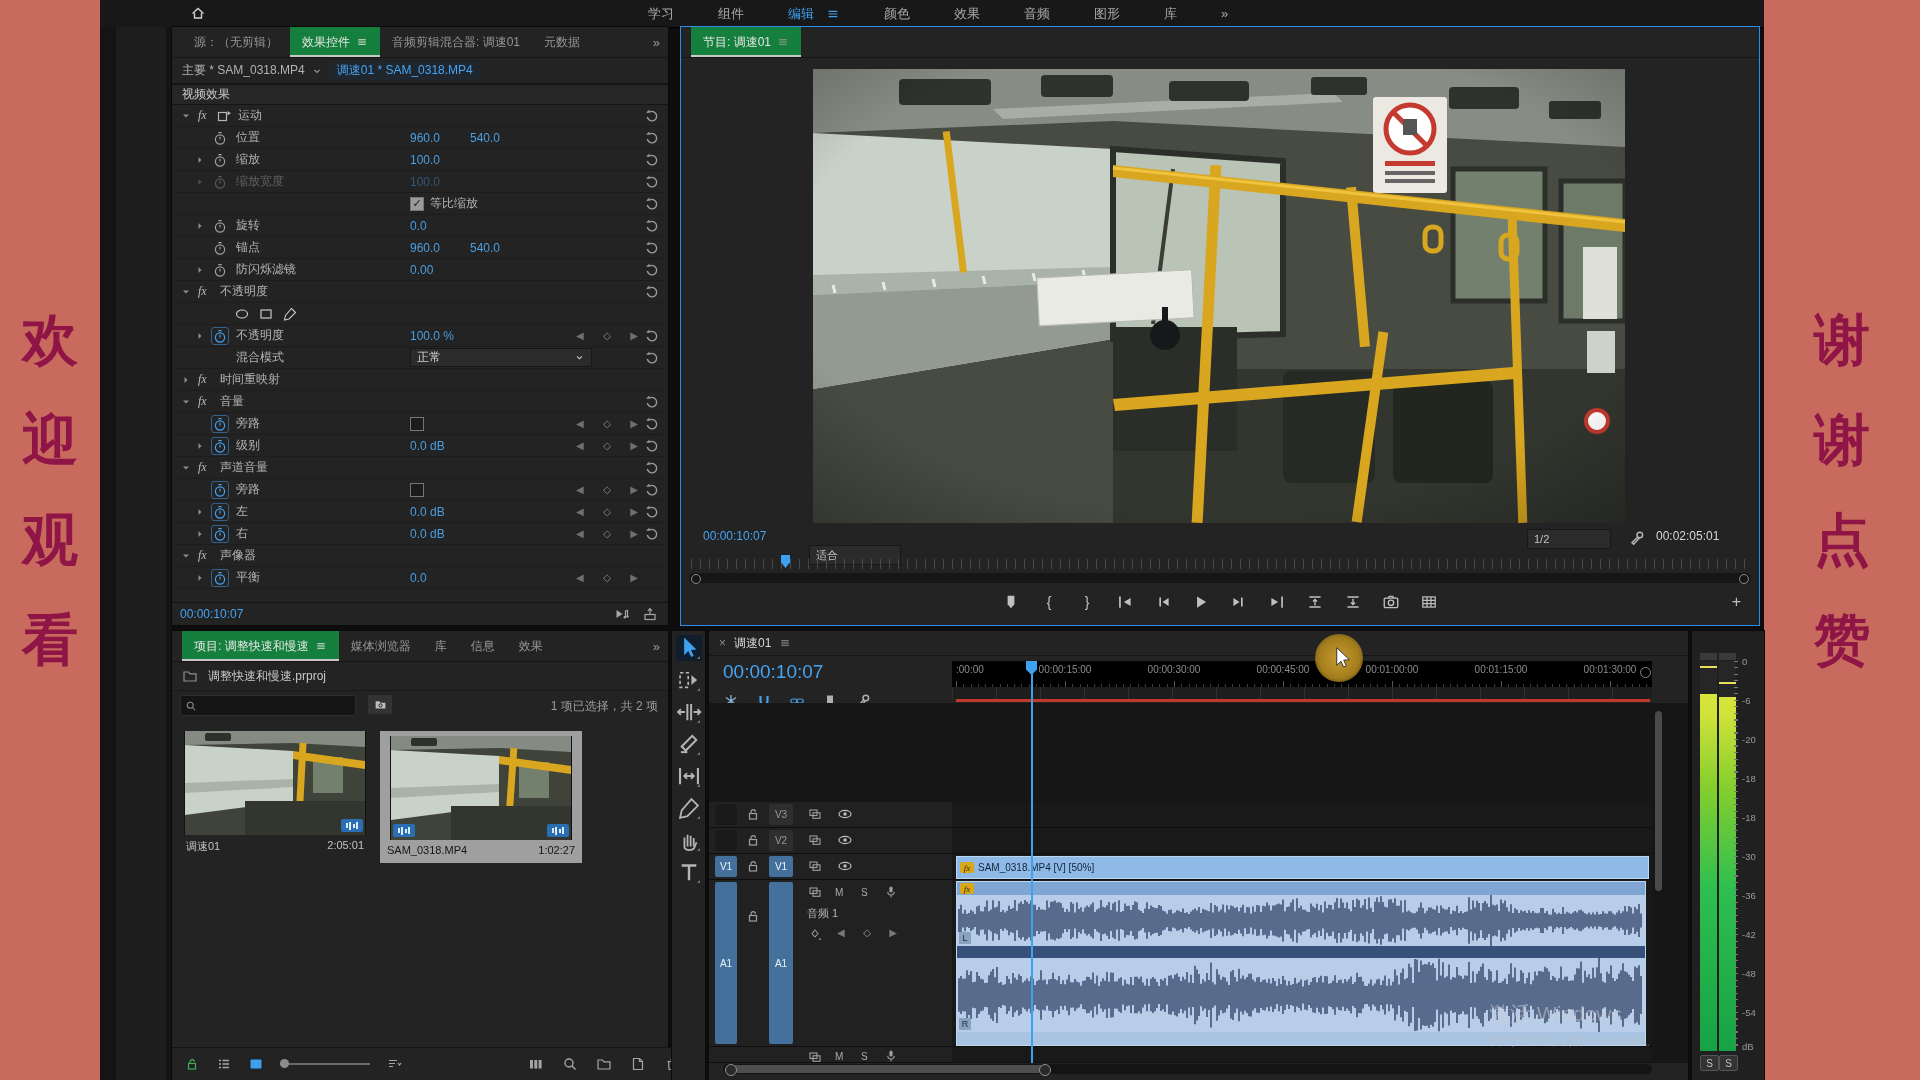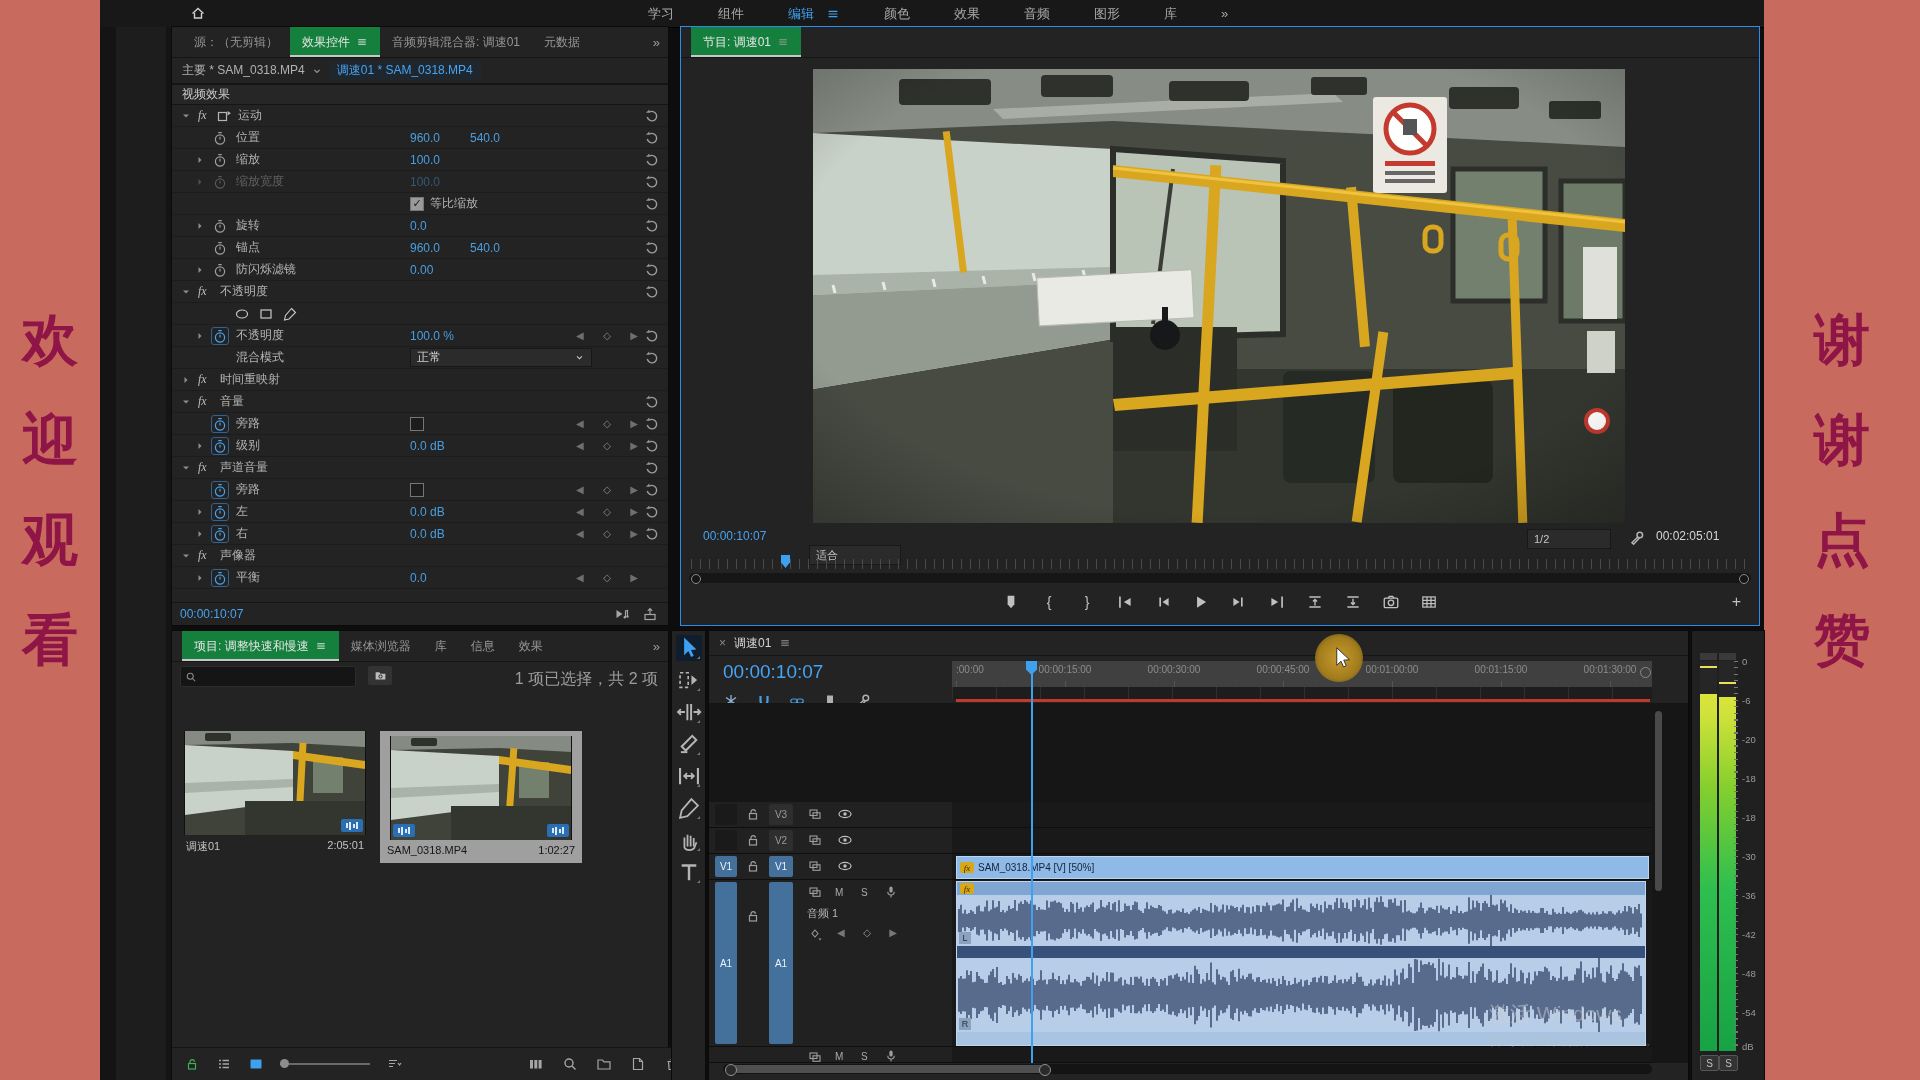--- a/index.html
+++ b/index.html
@@ -70,21 +70,21 @@
   .prog-phead{position:absolute;top:528px;width:9px;height:13px;background:#3ea1f0;clip-path:polygon(0 0,100% 0,100% 55%,50% 100%,0 55%);}
   .transport{position:absolute;left:0;top:558px;width:100%;height:34px;display:flex;align-items:center;justify-content:center;gap:20px;color:#c0c0c0;}
   .transport .tbtn{width:18px;height:18px;display:flex;align-items:center;justify-content:center;font-size:14px;}
   .plus-btn{position:absolute;right:18px;top:566px;color:#c0c0c0;font-size:16px;}
   
   #proj-panel{left:72px;top:631px;width:496px;height:449px;}
   .proj-name{height:28px;display:flex;align-items:center;gap:10px;padding-left:10px;font-size:12px;color:#c8c8c8;border-bottom:1px solid #191919;}
   .proj-search{position:relative;height:30px;display:flex;align-items:center;font-size:11px;color:#9a9a9a;}
   .searchbox{position:absolute;left:8px;top:4px;width:170px;height:19px;background:#151515;border:1px solid #2d2d2d;border-radius:2px;display:flex;align-items:center;color:#8a8a8a;padding-left:4px;gap:4px;}
   .fsearch{position:absolute;left:196px;top:4px;width:24px;height:19px;background:#333;border-radius:2px;display:flex;align-items:center;justify-content:center;color:#bdbdbd;}
-  .selstat{position:absolute;right:10px;top:7px;color:#9c9c9c;font-size:16px;}
+  .selstat{position:absolute;right:10px;top:7px;color:#9c9c9c;font-size:12px;}
   .thumbs{position:absolute;left:0;top:100px;display:flex;gap:14px;padding-left:12px;}
   .thumb{width:182px;font-size:11px;color:#c3c3c3;}
   .thumb .img{position:relative;width:182px;height:104px;background:#111;overflow:hidden;}
   .thumb .cap{display:flex;justify-content:space-between;padding:4px 2px 2px;}
   .thumb.selected{background:#9f9f9f;color:#161616;padding:5px;width:192px;}
   .thumb.selected .img{width:182px;margin:0 auto;}
   .badge-av{position:absolute;bottom:3px;width:22px;height:13px;background:#2a6fb3;border-radius:2px;display:flex;align-items:center;justify-content:center;gap:1.5px;}
   .badge-av i{display:block;width:2px;background:#dce9f7;}
   .proj-foot{position:absolute;left:0;bottom:0;width:100%;height:32px;display:flex;align-items:center;gap:16px;padding:0 12px;background:#232323;border-top:1px solid #141414;color:#a5a5a5;}
   .proj-foot .sliderline{width:90px;height:2px;background:#6a6a6a;position:relative;}
@@ -93,21 +93,21 @@
   
   #tools-panel{left:572px;top:631px;width:33px;height:449px;display:flex;flex-direction:column;align-items:center;padding-top:4px;gap:6px;}
   .tool{width:26px;height:26px;display:flex;align-items:center;justify-content:center;color:#b5b5b5;position:relative;}
   .tool.active{background:#101d2c;color:#3ea1f0;border-radius:2px;}
   .tool .fly{position:absolute;right:2px;bottom:2px;width:0;height:0;border-left:3px solid transparent;border-bottom:3px solid #777;}
   
   #tl-panel{left:609px;top:631px;width:979px;height:449px;overflow:hidden;}
   .tl-tab{position:absolute;left:0;top:0;width:100%;height:24px;display:flex;align-items:center;gap:8px;padding-left:10px;font-size:12px;color:#d8d8d8;background:#232323;border-bottom:1px solid #161616;}
   .tl-tc{position:absolute;left:14px;top:30px;font-size:19px;color:#45a3f2;font-family:"Liberation Sans","DejaVu Sans",sans-serif;}
   .tl-tools{position:absolute;left:14px;top:62px;display:flex;gap:17px;color:#b0b0b0;}
-  .tl-ruler{position:absolute;left:243px;top:30px;width:700px;height:26px;overflow:hidden;background:#404040;
+  .tl-ruler{position:absolute;left:243px;top:30px;width:700px;height:26px;overflow:hidden;background:#000000;
      border-bottom:1px solid #c4b5fd;font-size:10px;color:#8c8c8c;}
   .tl-ruler .tick{position:absolute;bottom:0;width:1px;height:6px;background:#555;}
   .tl-ruler .rlab{position:absolute;top:3px;white-space:nowrap;}
   .workarea{position:absolute;left:243px;top:56px;width:700px;height:12px;background:#1d1d1d;
      background-image:repeating-linear-gradient(90deg,#303030 0 1px,transparent 1px 44px);}
   .renderbar{position:absolute;left:247px;top:68px;width:694px;height:3px;background:#c0392b;}
   .tl-body{position:absolute;left:0;top:72px;width:979px;height:360px;background:#161616;}
   .trk-head{position:absolute;left:0;width:243px;background:#212121;border-bottom:1px solid #0e0e0e;}
   .trk-cont{position:absolute;left:243px;width:700px;background:#191919;border-bottom:1px solid #0e0e0e;}
   .patch{position:absolute;left:6px;top:2px;bottom:2px;width:22px;background:#44719c;border-radius:2px;color:#eaf2fa;font-size:10px;display:flex;align-items:center;justify-content:center;}
@@ -857,20 +857,28 @@
             <span>库</span>
           </div>
           <div class="tab">
             <span>信息</span>
           </div>
           <div class="tab">
             <span>效果</span>
           </div>
           <div class="tab-overflow">»</div>
         </div>
+      <div class="proj-name">
+        <span class="ic" id="proj-folder-ic" style="color:#8f8f8f;">
+            <svg viewBox="0 0 16 16">
+              <path d="M2 4h4.5L8 5.8h6V13H2z" fill="none" stroke="currentColor" stroke-width="1.2"></path>
+            </svg>
+          </span>
+        <span>调整快速和慢速.prproj</span>
+      </div>
       <div class="proj-search">
         <div class="searchbox">
           <span class="ic" id="search-ic" style="width:12px;height:12px;">
               <svg viewBox="0 0 16 16">
                 <circle cx="7" cy="7" r="4" fill="none" stroke="currentColor" stroke-width="1.4"></circle>
                 <path d="M10 10l3.5 3.5" stroke="currentColor" stroke-width="1.4"></path>
               </svg>
             </span>
         </div>
         <div class="fsearch">

